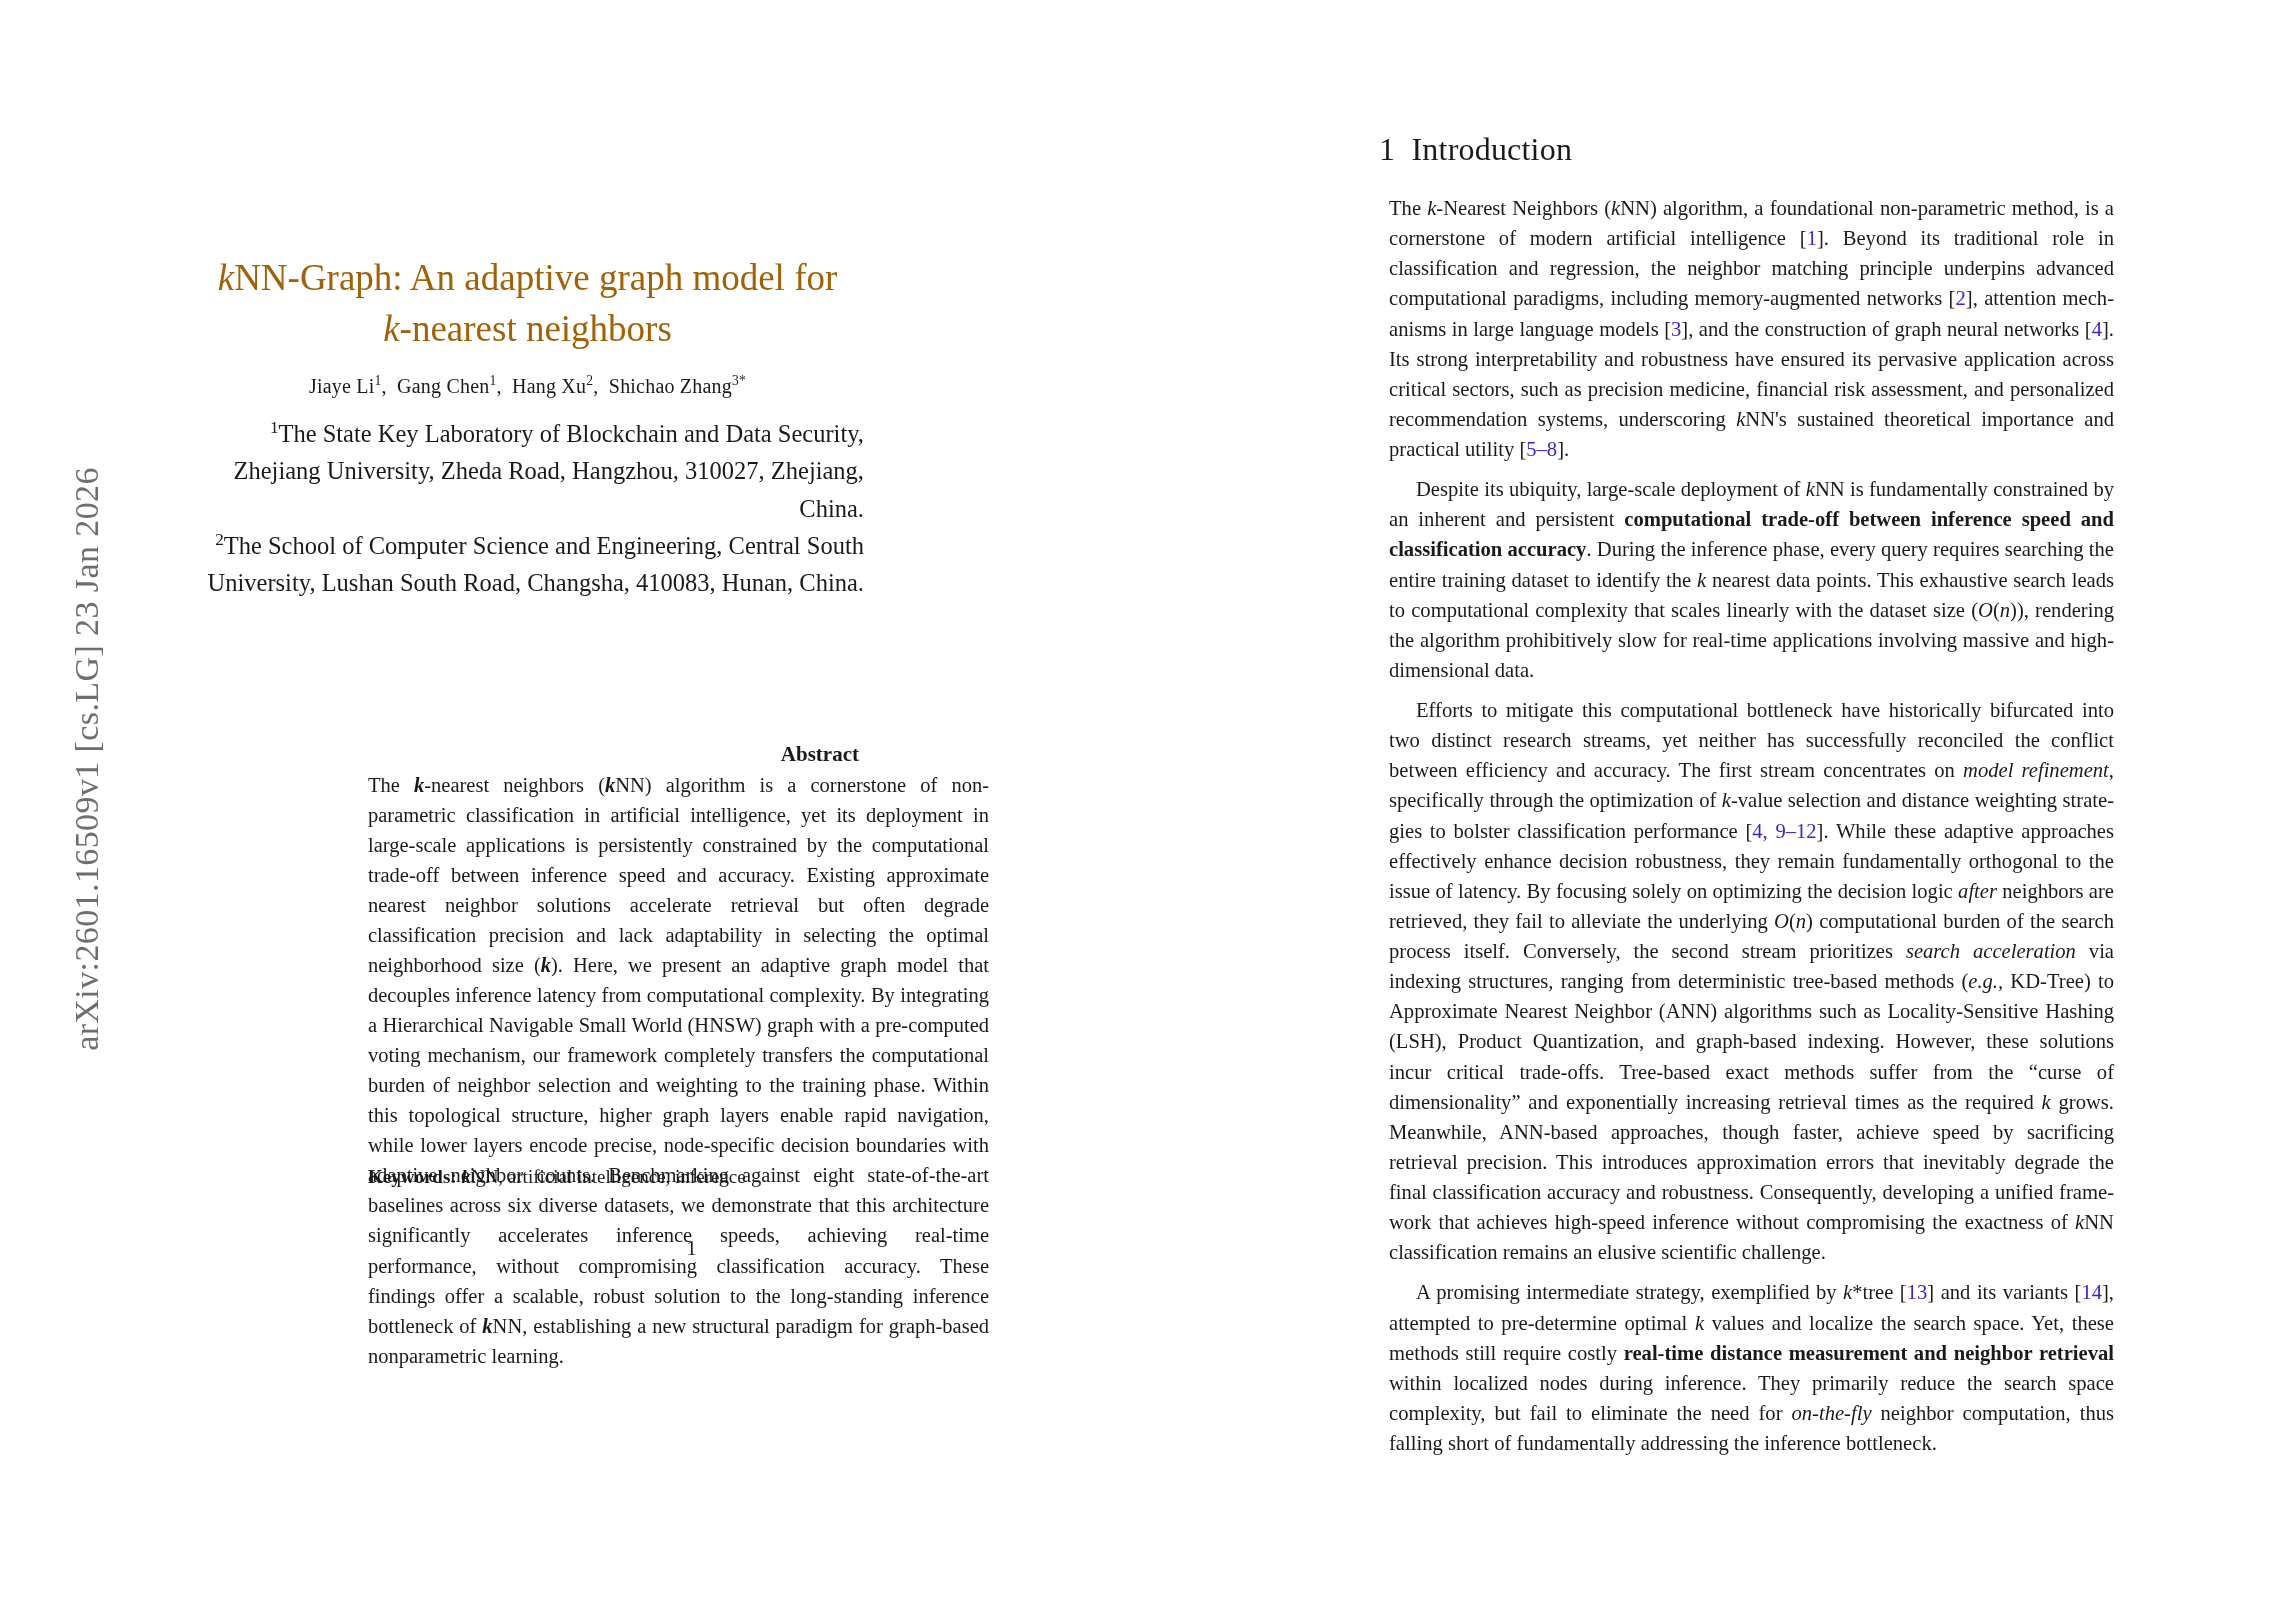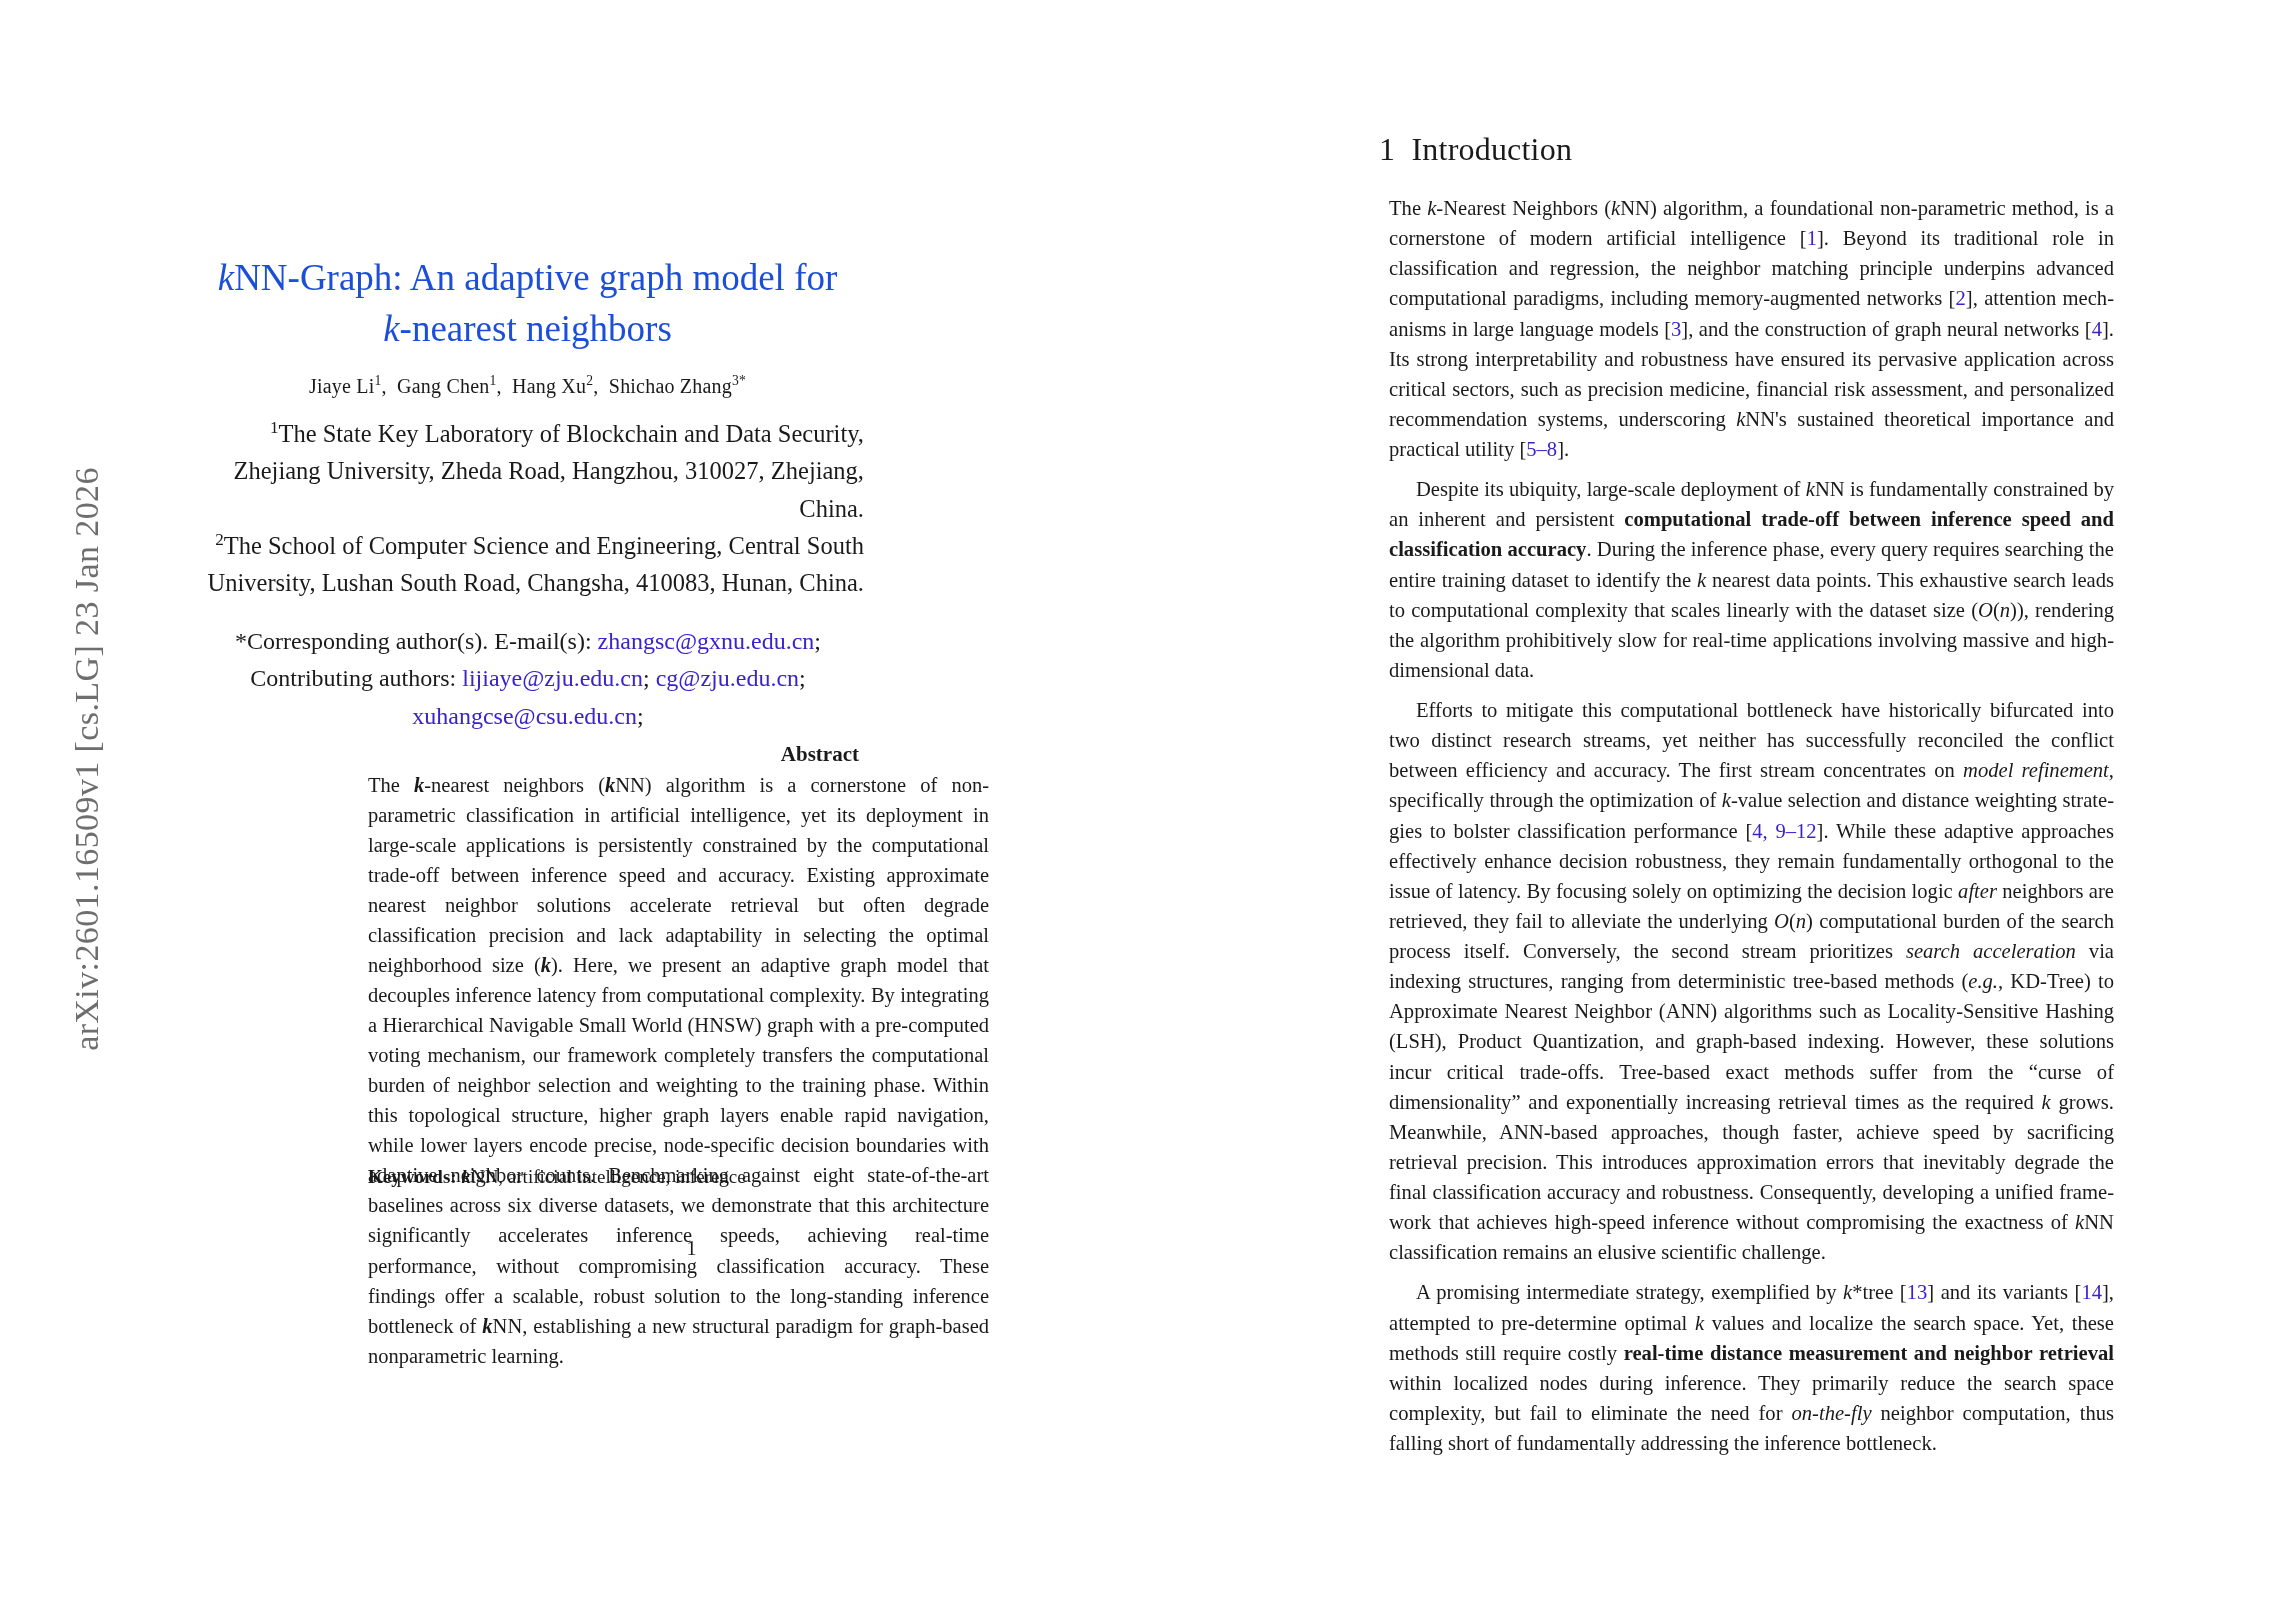--- a/index.html
+++ b/index.html
@@ -47,21 +47,21 @@
 
   
   .paper-title {
     position: absolute;
     left: 67px;
     top: 252px;
     width: 653px;
     text-align: center;
     font-size: 37px;
     line-height: 1.38;
-    color: #1d4ed8;
+    color: #a16207;
     font-weight: normal;
     margin: 0;
   }
   .paper-title .kital { font-style: italic; }
 
   .authors {
     position: absolute;
     left: 67px;
     top: 373px;
     width: 653px;
@@ -185,28 +185,20 @@
       <span><span>Gang Chen</span><sup>1</sup></span>,&nbsp;
       <span><span>Hang Xu</span><sup>2</sup></span>,&nbsp;
       <span><span>Shichao Zhang</span><sup>3*</sup></span>
     </div>
 
     <div class="affiliations">
       <div><sup>1</sup><span>The State Key Laboratory of Blockchain and Data Security, Zhejiang University, Zheda Road, Hangzhou, 310027, Zhejiang, China.</span></div>
       <div><sup>2</sup><span>The School of Computer Science and Engineering, Central South University, Lushan South Road, Changsha, 410083, Hunan, China.</span></div>
     </div>
 
-    <div class="emails">
-      <span>*Corresponding author(s). E-mail(s):</span>
-      <span class="maillink">zhangsc@gxnu.edu.cn</span>;<br>
-      <span>Contributing authors:</span>
-      <span class="maillink">lijiaye@zju.edu.cn</span>;
-      <span class="maillink">cg@zju.edu.cn</span>;<br>
-      <span class="maillink">xuhangcse@csu.edu.cn</span>;
-    </div>
 
     <div class="abstract-title">Abstract</div>
 
     <div class="abstract-body">
       The <b class="math">k</b>-nearest neighbors (<b class="math">k</b>NN) algorithm is a cornerstone of non-parametric
       classification in artificial intelligence, yet its deployment in large-scale applica­tions is persistently
       constrained by the computational trade-off between inference speed and accuracy. Existing approximate nearest
       neighbor solutions accelerate retrieval but often degrade classification precision and lack adaptability in
       select­ing the optimal neighborhood size (<b class="math">k</b>). Here, we present an adaptive graph model
       that decouples inference latency from computational complexity. By integrating a Hierarchical Navigable Small

